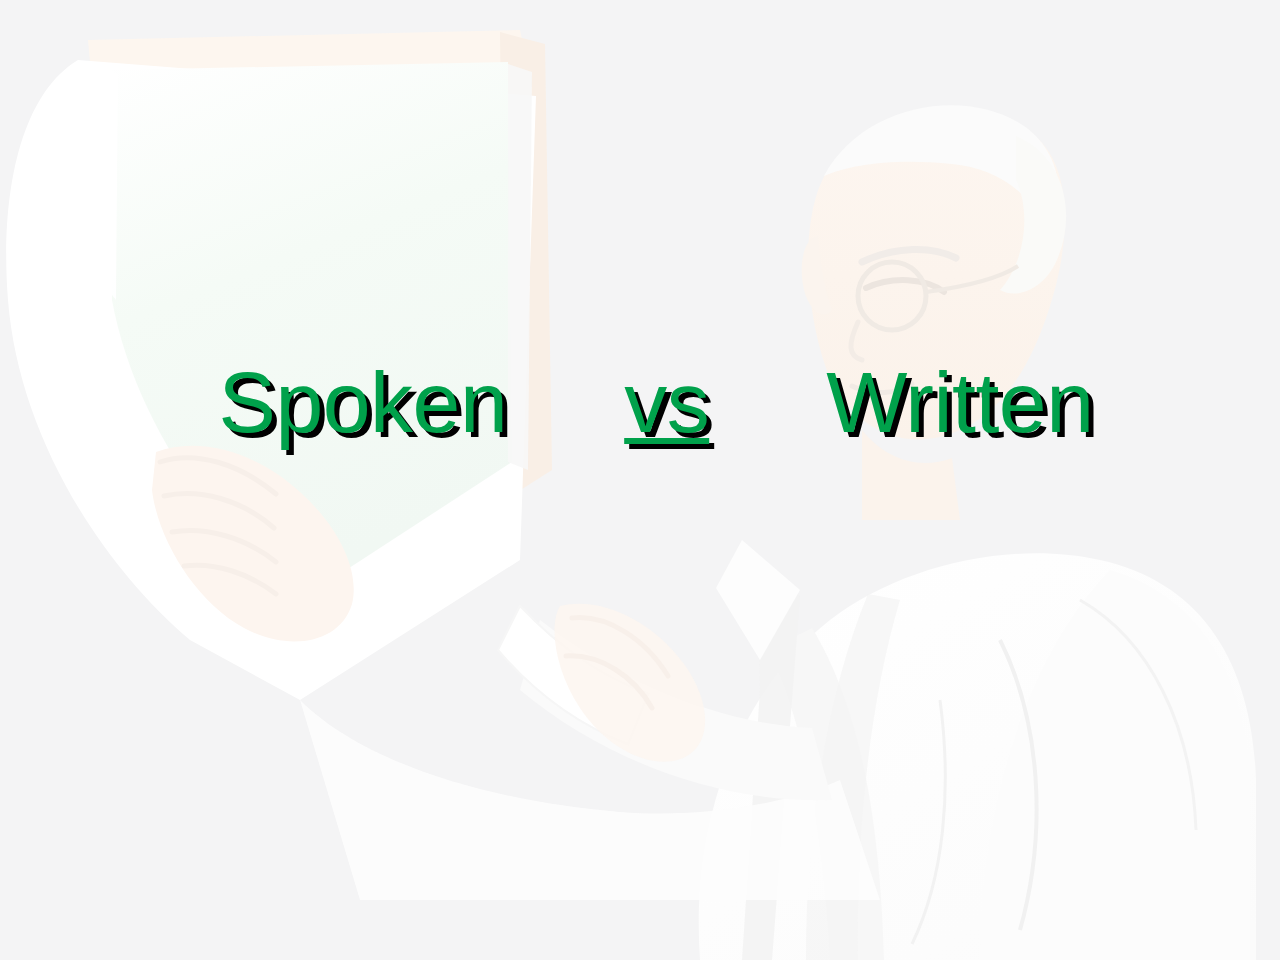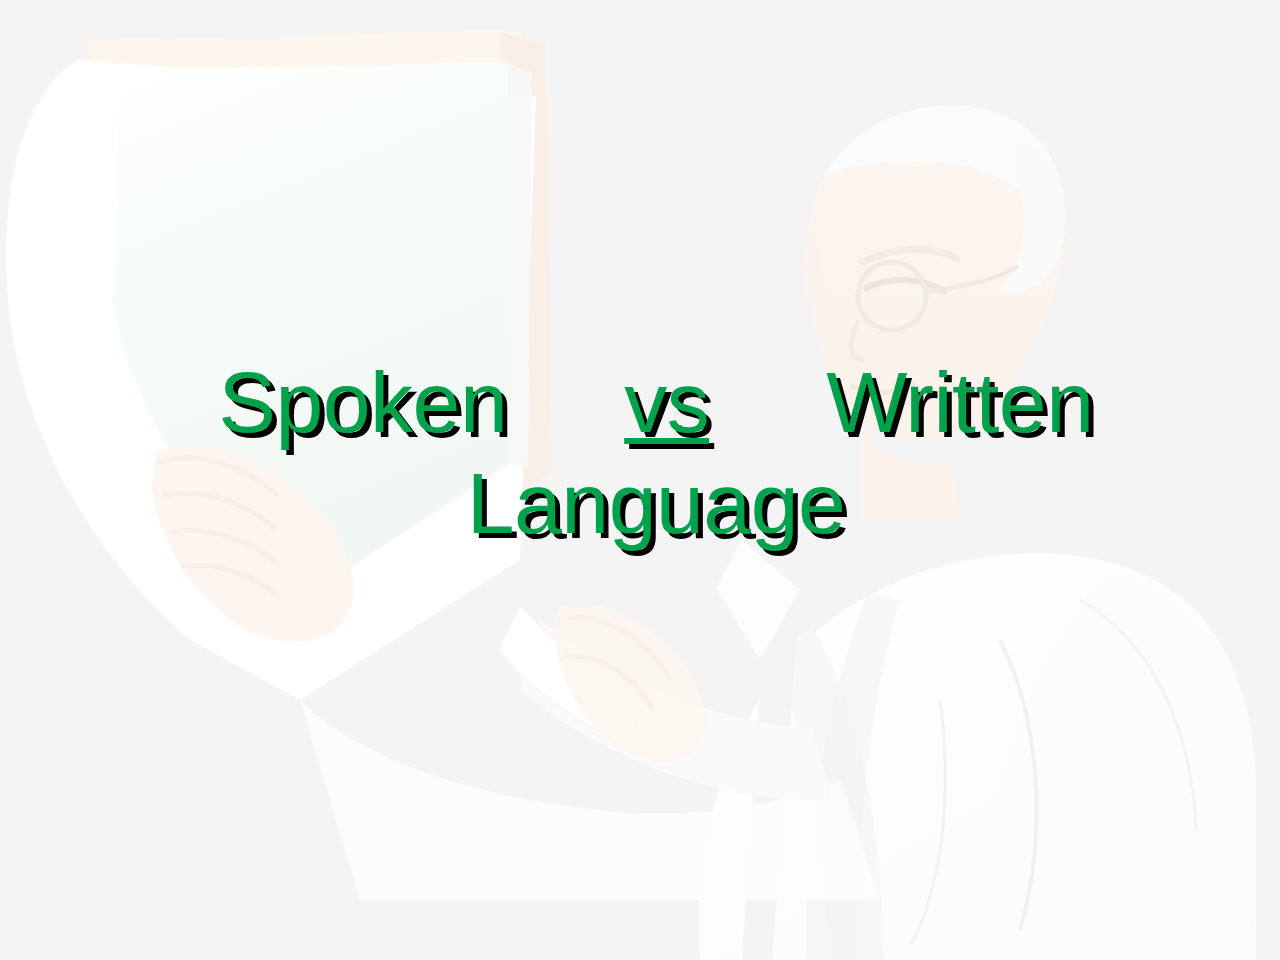--- a/index.html
+++ b/index.html
@@ -178,16 +178,15 @@
 
         <path d="M1000 640 C 1040 720, 1048 830, 1020 930" fill="none" stroke="#f1f1f1" stroke-width="4"></path>
         <path d="M940 700 C 952 790, 944 878, 912 944" fill="none" stroke="#f2f2f2" stroke-width="3"></path>
         <path d="M1080 600 C 1150 640, 1192 726, 1196 830" fill="none" stroke="#f3f3f3" stroke-width="3"></path>
       </g>
     </svg>
   </div>
 
   <div class="title-block">
     <span class="title-line"><span>Spoken</span><span>     </span><span class="vs-word">vs</span><span>     </span><span>Written</span></span>
-    <span class="title-line">Language</span>
   </div>
 
 </div>
 
 </body></html>

